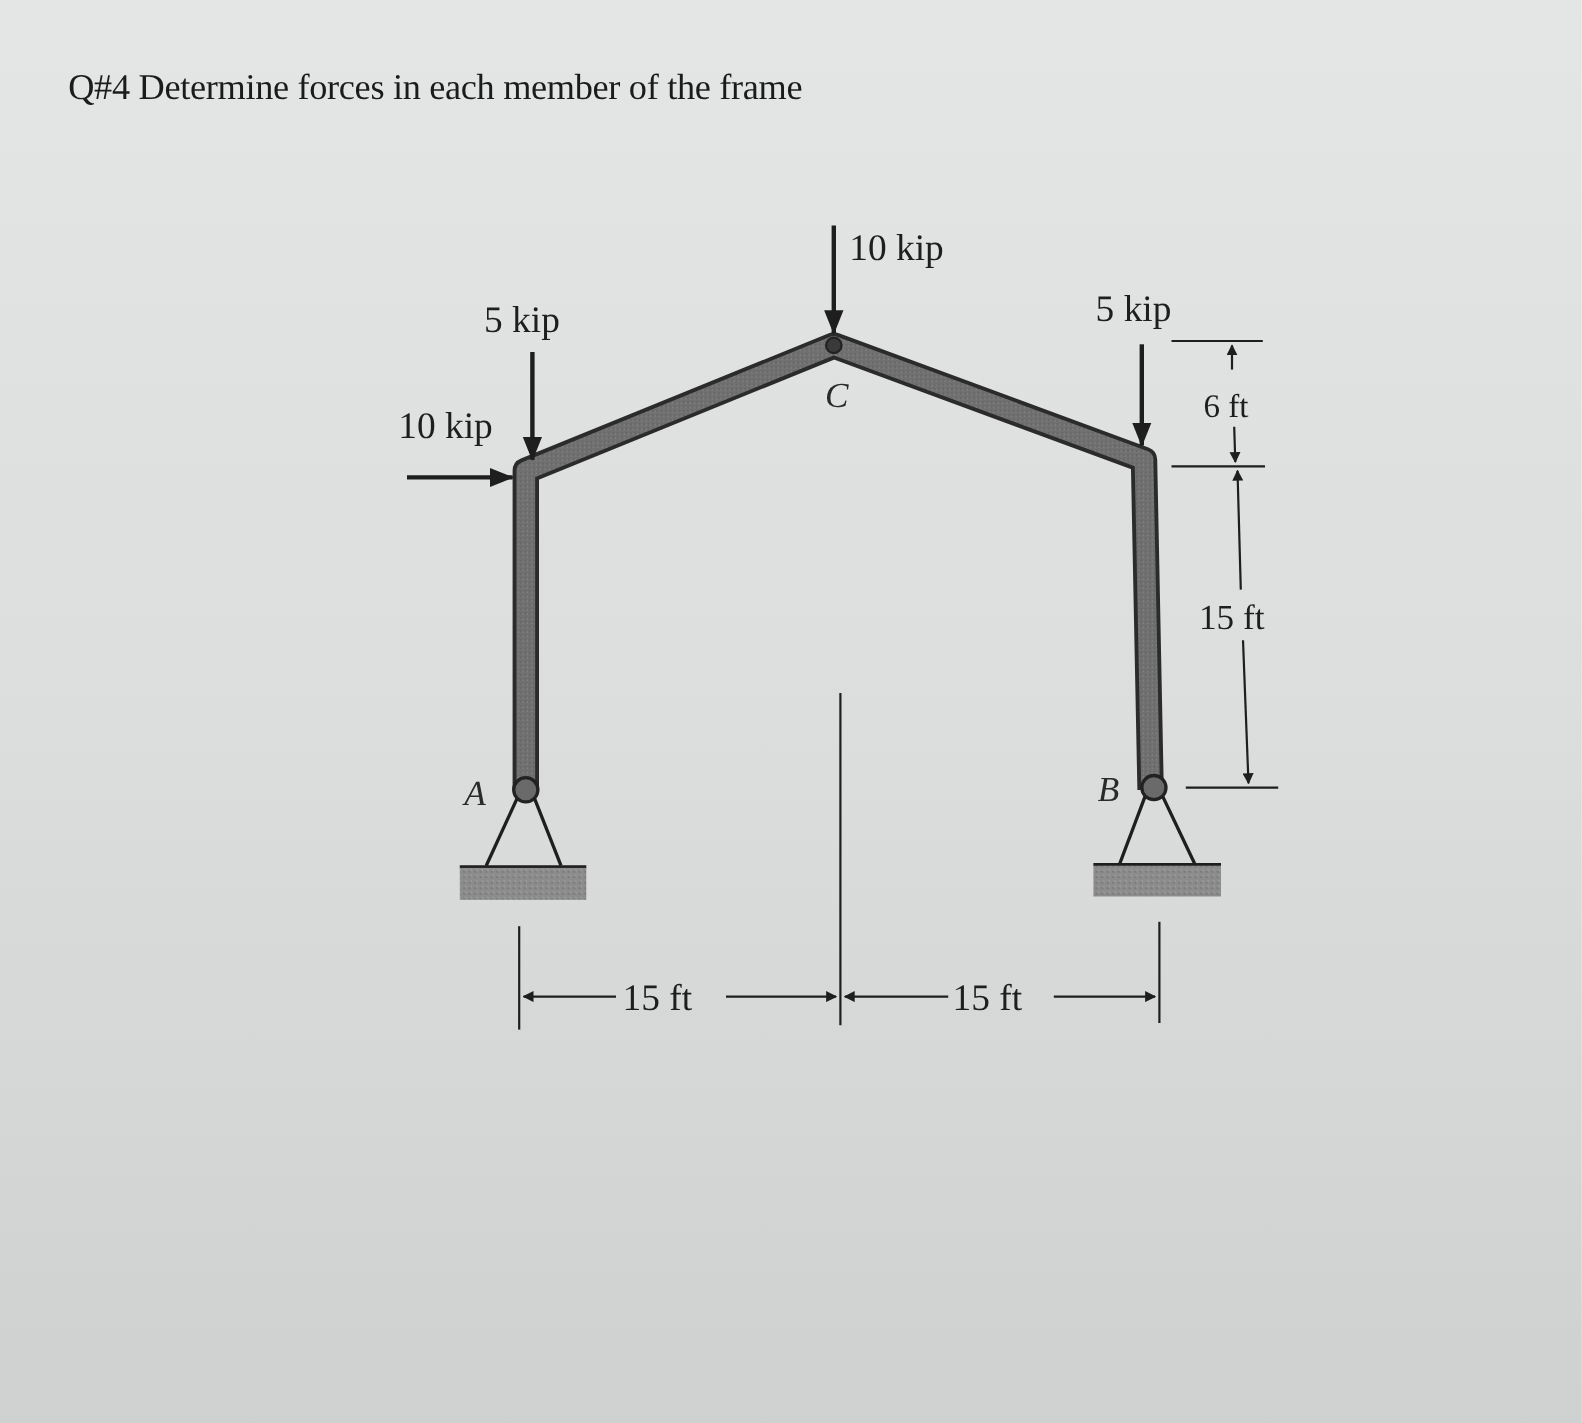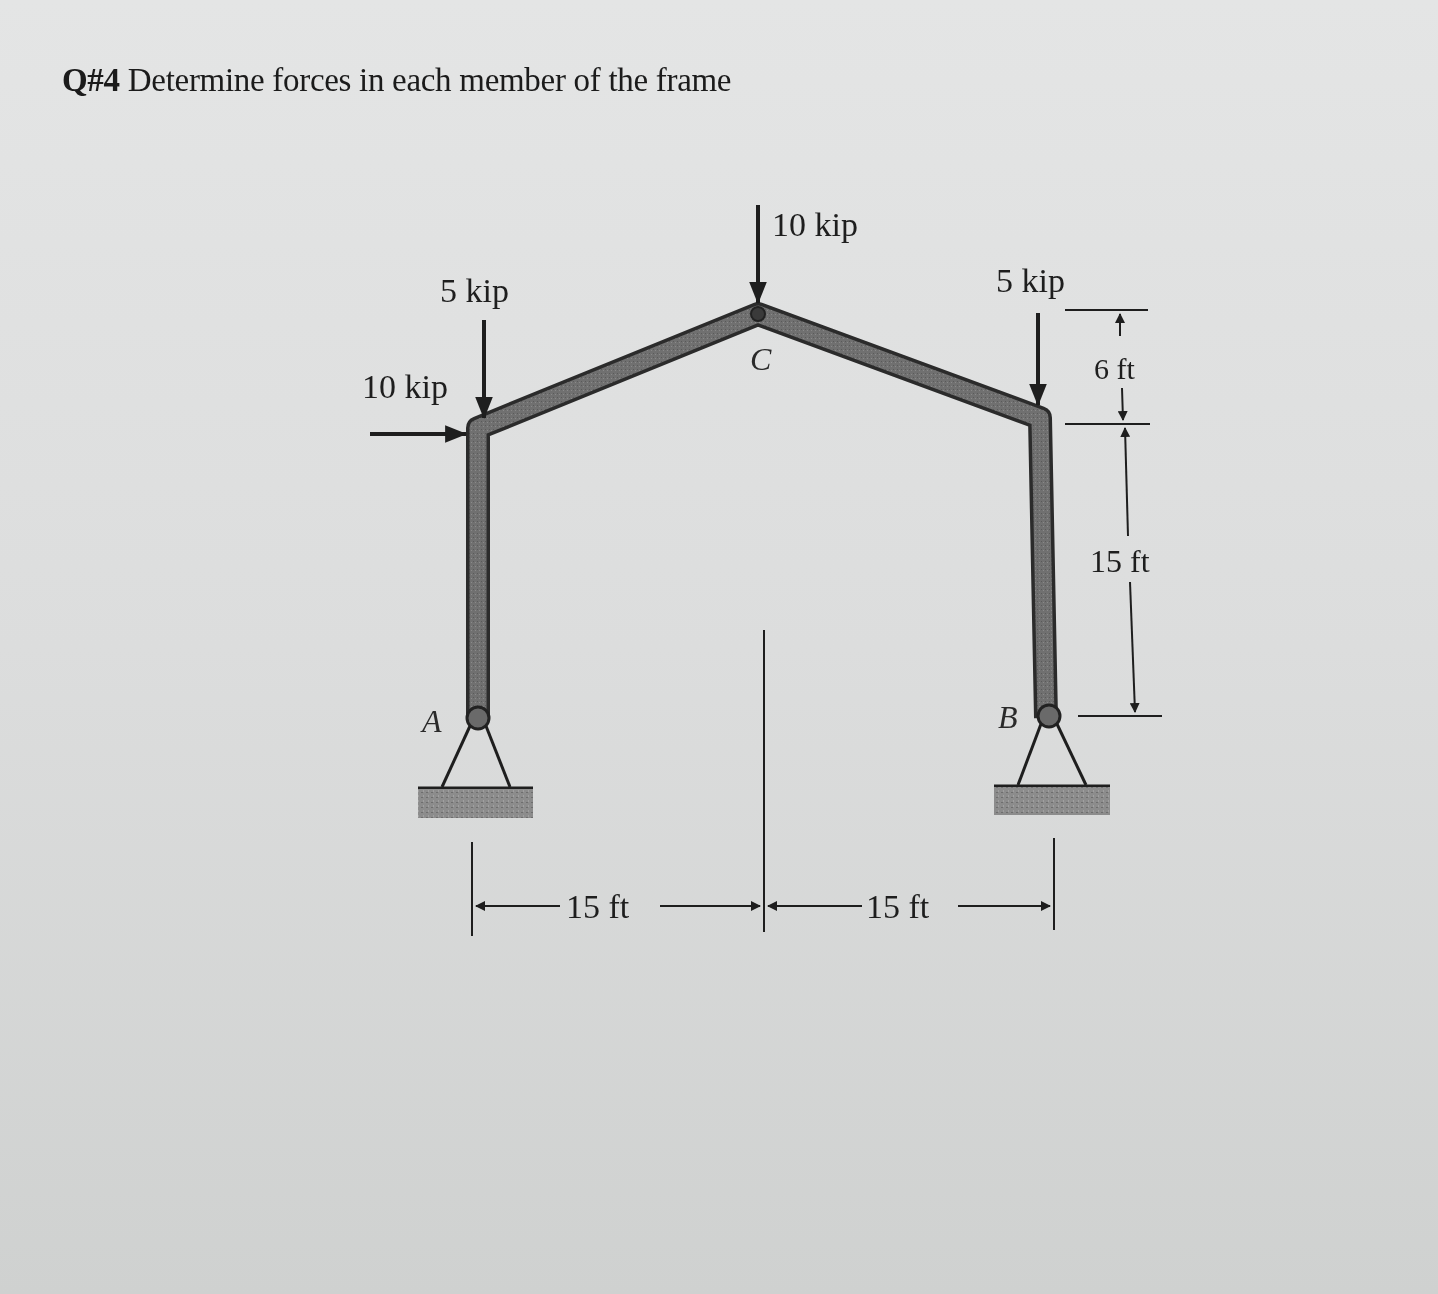--- a/index.html
+++ b/index.html
@@ -8,21 +8,21 @@
       background: linear-gradient(180deg, #e4e5e5 0%, #dcdddd 50%, #cfd1d0 100%);
       font-family: "Liberation Serif", serif;
       color: #1b1b1b;
       position: relative;
     }
     .question {
       position: absolute; left: 62px; top: 62px;
       font-size: 33px; letter-spacing: -0.3px;
       white-space: nowrap;
     }
-    .question .qnum { font-weight: bold; margin-right: 8px; }
+    .question .qnum { font-weight: normal; margin-right: 8px; }
     svg.diagram { position: absolute; left: 0; top: 0; }
     .lbl { font-family: "Liberation Serif", serif; font-size: 34px; fill: #1e1e1e; }
     .lbl-it { font-style: italic; font-size: 32px; fill: #2a2a2a; }
   </style>
 </head>
 <body>
 
 <div class="question">
   <span class="qnum">Q#4</span><span>Determine forces in each member of the frame</span>
 </div>

